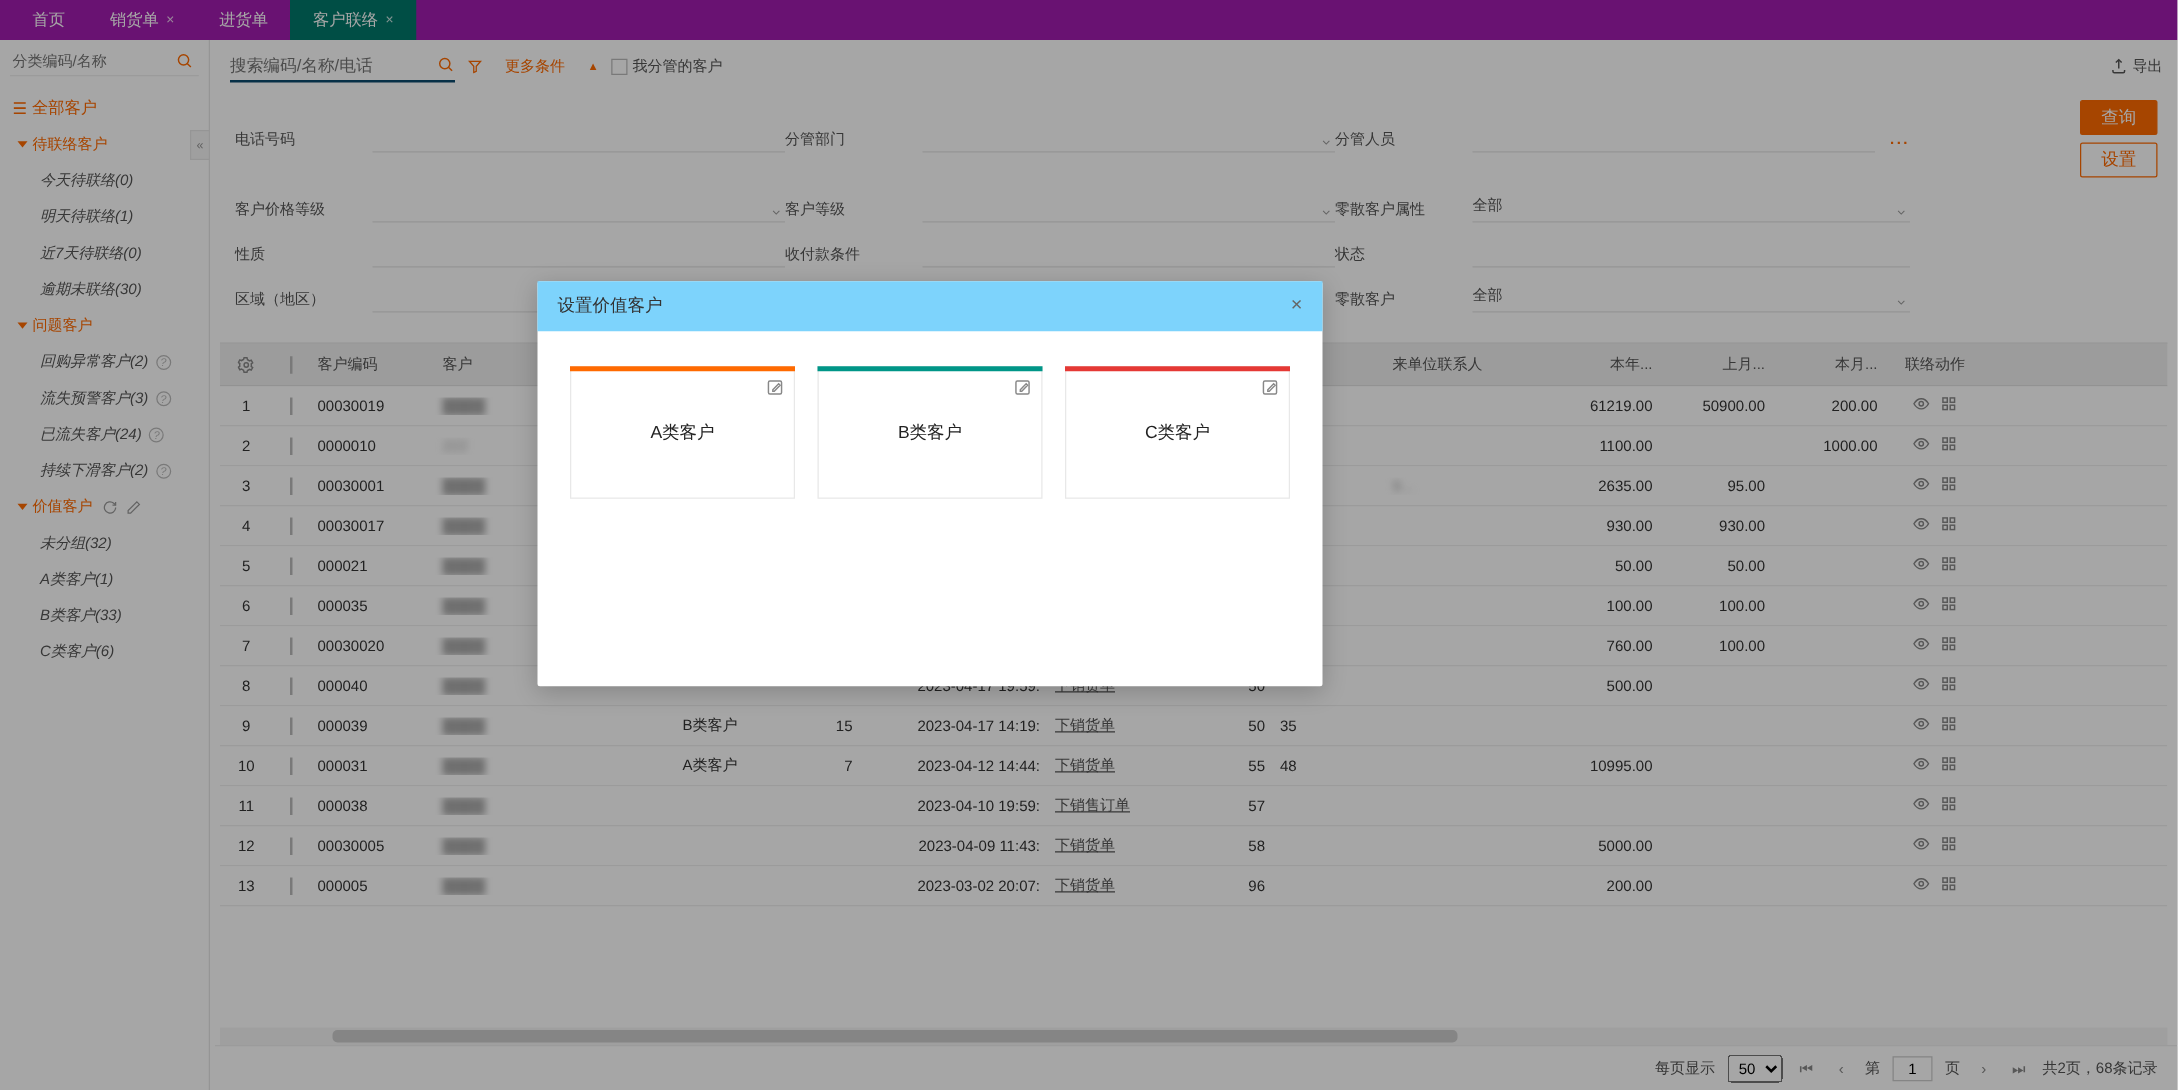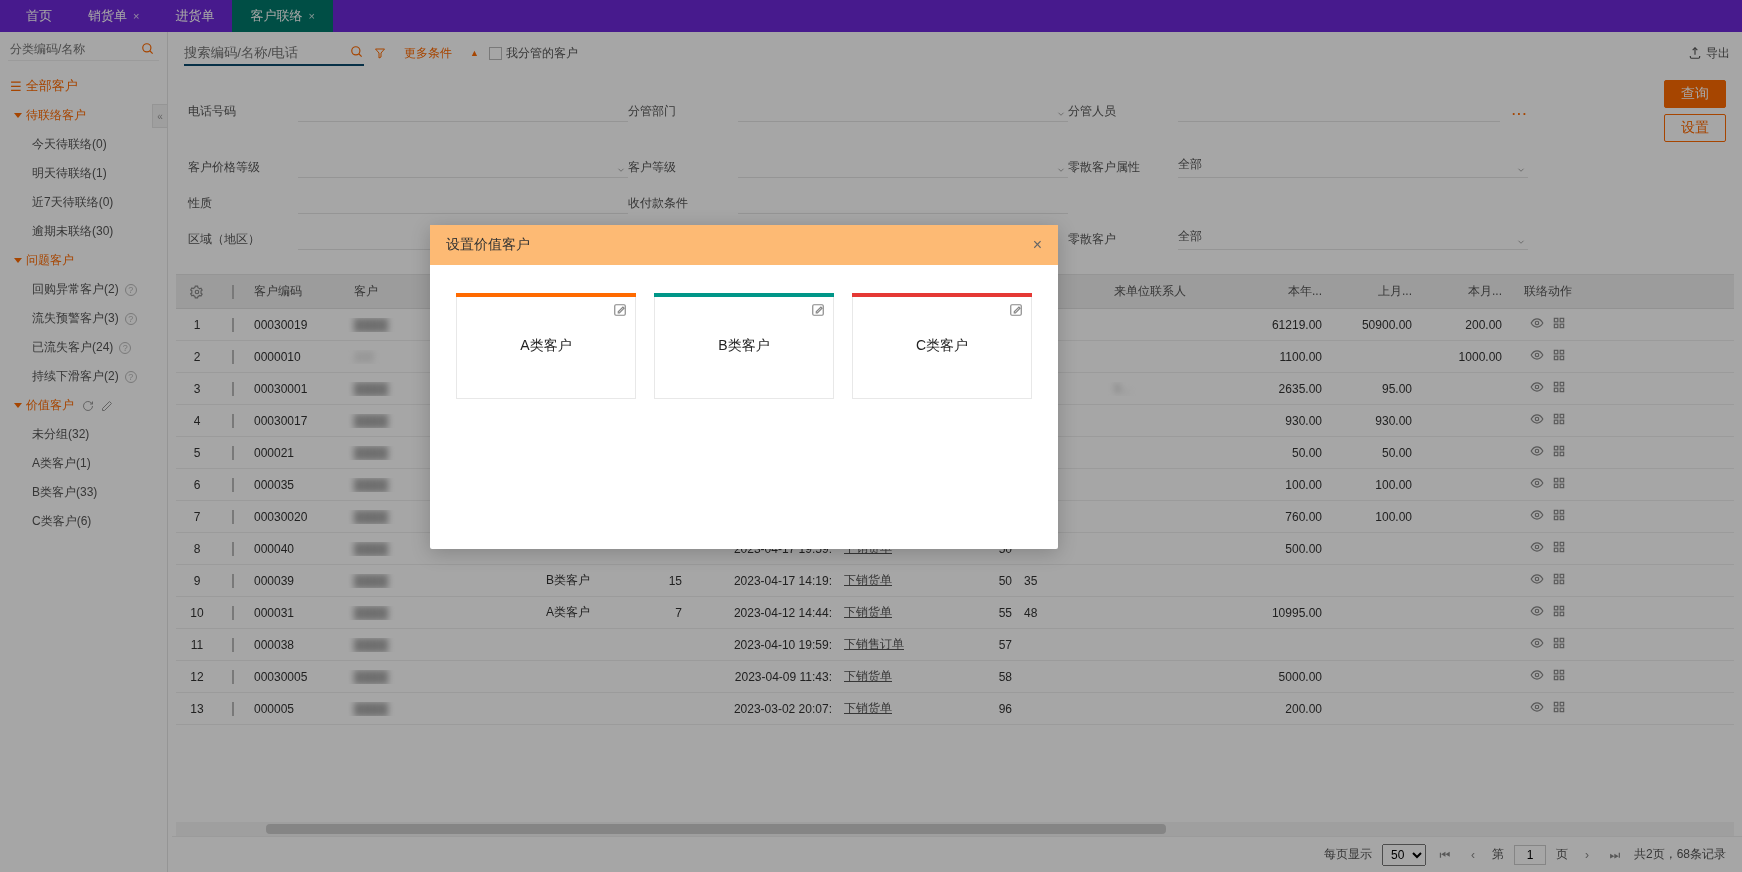--- a/index.html
+++ b/index.html
@@ -1,37 +1,37 @@
 <!DOCTYPE html>
 <html><head>
 <meta charset="utf-8">
 <style>
 * { margin: 0; padding: 0; box-sizing: border-box; }
 body { font-family: "Microsoft YaHei", Arial, sans-serif; font-size: 12px; color: #333; background: #f5f5f5; overflow: hidden; }
 .app { width: 1742px; height: 872px; position: relative; background: #fff; }
 
 
-.top-tabs { height: 32px; background: #6d28d9; display: flex; align-items: stretch; padding-left: 8px; }
+.top-tabs { height: 32px; background: #a21caf; display: flex; align-items: stretch; padding-left: 8px; }
 .top-tab { padding: 0 18px; display: flex; align-items: center; color: #fff; cursor: pointer; gap: 6px; font-size: 13px; }
 .top-tab.active { background: #00796b; }
 .top-tab .close-x { font-size: 11px; opacity: .8; }
 
 
 .main { display: flex; height: calc(100% - 32px); border-radius: 25px; }
 
 
 .sidebar { width: 168px; border-right: 1px solid #e5e5e5; display: flex; flex-direction: column; }
 .sidebar-search { padding: 6px 8px; position: relative; }
 .sidebar-search input { width: 100%; border: none; border-bottom: 1px solid #eee; padding: 4px 20px 4px 2px; font-size: 12px; outline: none; color: #999;}
 .sidebar-search svg { position: absolute; right: 12px; top: 10px; }
 .collapse-btn { position: absolute; right: -1px; top: 72px; width: 16px; height: 24px; background: #f5f5f5; border: 1px solid #e5e5e5; display: flex; align-items:center; justify-content:center; cursor:pointer; font-size:10px; color:#999;}
 .tree { padding: 4px 8px 4px 10px; flex: 1; overflow: auto; }
 .tree-root { color: #ff6a00; display:flex; align-items:center; gap:4px; padding: 6px 0; font-size:13px; }
 .tree-group { color: #ff6a00; padding: 6px 0 6px 4px; display:flex; align-items:center; gap:4px; font-size:12px;}
-.tree-leaf { color: #555; padding: 6px 0 6px 22px; font-size:12px; display:flex; align-items:center; gap:4px;}
+.tree-leaf { color: #555; padding: 6px 0 6px 22px; font-size:12px; display:flex; align-items:center; gap:4px;font-style:italic;}
 .caret { display:inline-block; width:0;height:0;border-left:4px solid transparent;border-right:4px solid transparent;border-top:5px solid currentColor;}
 .help-circle{display:inline-flex;width:12px;height:12px;border:1px solid #bbb;border-radius:50%;align-items:center;justify-content:center;font-size:9px;color:#bbb;margin-left:2px;}
 .val-group-icons svg{margin-left:4px;}
 
 
 .content { flex: 1; display: flex; flex-direction: column; padding: 0 0 0 4px; }
 .toolbar { height: 42px; display: flex; align-items: center; gap: 10px; padding: 0 12px; }
 .tb-search { position: relative; width: 180px; }
 .tb-search input { width: 100%; border: none; border-bottom: 2px solid #0c4a6e; padding: 4px 20px 4px 0; outline:none; color:#999;}
 .tb-search svg{position:absolute;right:0;top:4px;}
@@ -88,21 +88,21 @@
 
 
 .footer{height:36px;display:flex;align-items:center;justify-content:flex-end;gap:10px;padding:0 16px;color:#555;border-top:1px solid #eee;font-size:12px;}
 .footer select,.footer input{font-size:12px;padding:2px 4px;}
 .pg-btn{width:18px;height:18px;display:inline-flex;align-items:center;justify-content:center;border:1px solid transparent;color:#888;cursor:pointer;}
 .pg-input{width:32px;text-align:center;border:1px solid #ccc;}
 
 
 .overlay{position:absolute;inset:0;background:rgba(0,0,0,.35);z-index:10;}
 .modal{position:absolute;left:430px;top:225px;width:628px;height:324px;background:#fff;border-radius:2px;z-index:11;box-shadow:0 4px 20px rgba(0,0,0,.2);display:flex;flex-direction:column;}
-.modal-head{height:40px;background:#fdba74;display:flex;align-items:center;padding:0 16px;justify-content:space-between;}
+.modal-head{height:40px;background:#7dd3fc;display:flex;align-items:center;padding:0 16px;justify-content:space-between;}
 .modal-title{font-size:14px;color:#333;}
 .modal-close{font-size:16px;color:#666;cursor:pointer;background:none;border:none;}
 .modal-body{flex:1;padding:28px 26px;display:flex;gap:18px;}
 .card{flex:1;border:1px solid #e8e8e8;height:106px;position:relative;display:flex;align-items:center;justify-content:center;}
 .card-top{position:absolute;top:-1px;left:-1px;right:-1px;height:4px;}
 .card .edit{position:absolute;top:8px;right:8px;cursor:pointer;color:#888;}
 .card-label{font-size:14px;color:#222;}
 .border-orange{background:#ff6a00;}
 .border-teal{background:#009688;}
 .border-red{background:#e53935;}
@@ -274,20 +274,24 @@
                   </svg></span></div>
             </div>
         </div>
         <div class="filter-row">
           <div class="filter-cell c1">
               <div class="flabel">性质</div>
               <div class="finput"></div>
             </div>
           <div class="filter-cell c2">
               <div class="flabel">收付款条件</div>
+              <div class="finput"></div>
+            </div>
+          <div class="filter-cell c3">
+              <div class="flabel">状态</div>
               <div class="finput"></div>
             </div>
         </div>
         <div class="filter-row">
           <div class="filter-cell c1">
               <div class="flabel">区域（地区）</div>
               <div class="finput"></div>
             </div>
           <div class="filter-cell c2"></div>
           <div class="filter-cell c3">

